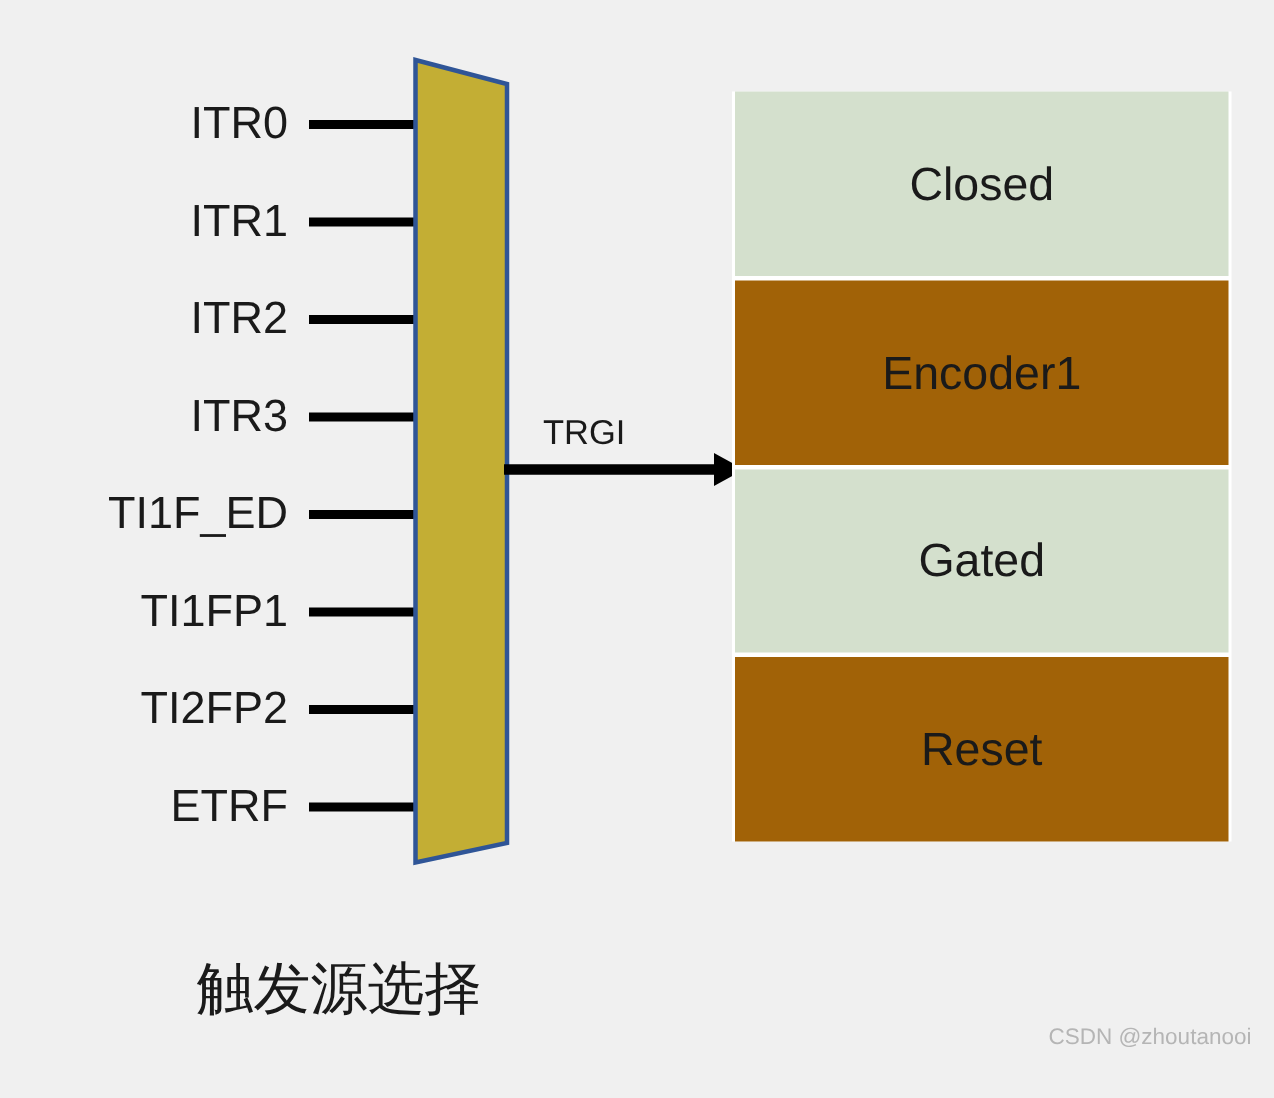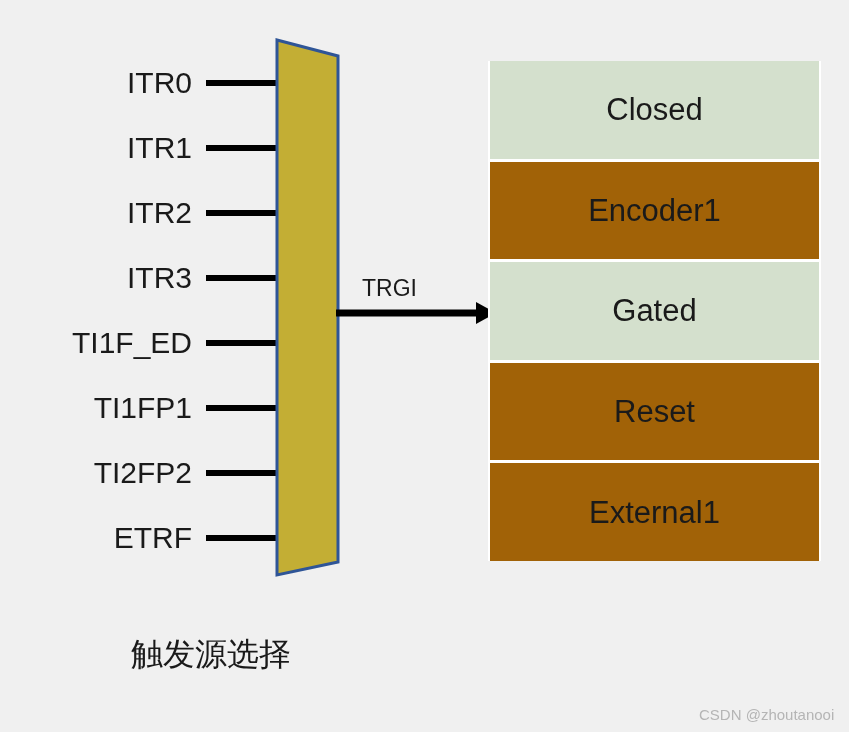--- a/index.html
+++ b/index.html
@@ -92,34 +92,33 @@
     color: #1a1a1a;
     line-height: 1;
   }
   .mode-row:last-child { margin-bottom: 0; }
   .mode-row.shade-dark  { background: #d4e0cd; }
   .mode-row.shade-light { background: #a16207; }
 
   
   .caption {
     position: absolute;
-    font-size: 32px;
+    font-size: 38px;
     color: #1a1a1a;
     line-height: 1;
     white-space: nowrap;
-    font-family: Liberation Mono, monospace;
   }
   #caption-left  { left: 131px; top: 641px; }
   #caption-right { left: 573px; top: 641px; }
 
   
   #watermark {
     position: absolute;
     left: 699px;
-    top: 707px;
+    top: 684px;
     font-size: 15px;
     color: #b5b5b5;
     line-height: 1;
     white-space: nowrap;
   }
 </style>
 </head>
 <body>
 
 <div id="canvas">
@@ -150,20 +149,19 @@
   <svg id="trgi-arrow" viewBox="0 0 166 34">
     <line x1="4" y1="17" x2="148" y2="17" stroke="#000000" stroke-width="7"></line>
     <polygon points="144,6 164,17 144,28" fill="#000000"></polygon>
   </svg>
 
   <div id="mode-list">
     <div class="mode-row shade-dark">Closed</div>
     <div class="mode-row shade-light">Encoder1</div>
     <div class="mode-row shade-dark">Gated</div>
     <div class="mode-row shade-light">Reset</div>
-    <div class="mode-row shade-light">External1</div>
   </div>
 
   <div class="caption" id="caption-left">触发源选择</div>
 
   <div id="watermark">CSDN @zhoutanooi</div>
 
 </div>
 
 </body></html>

